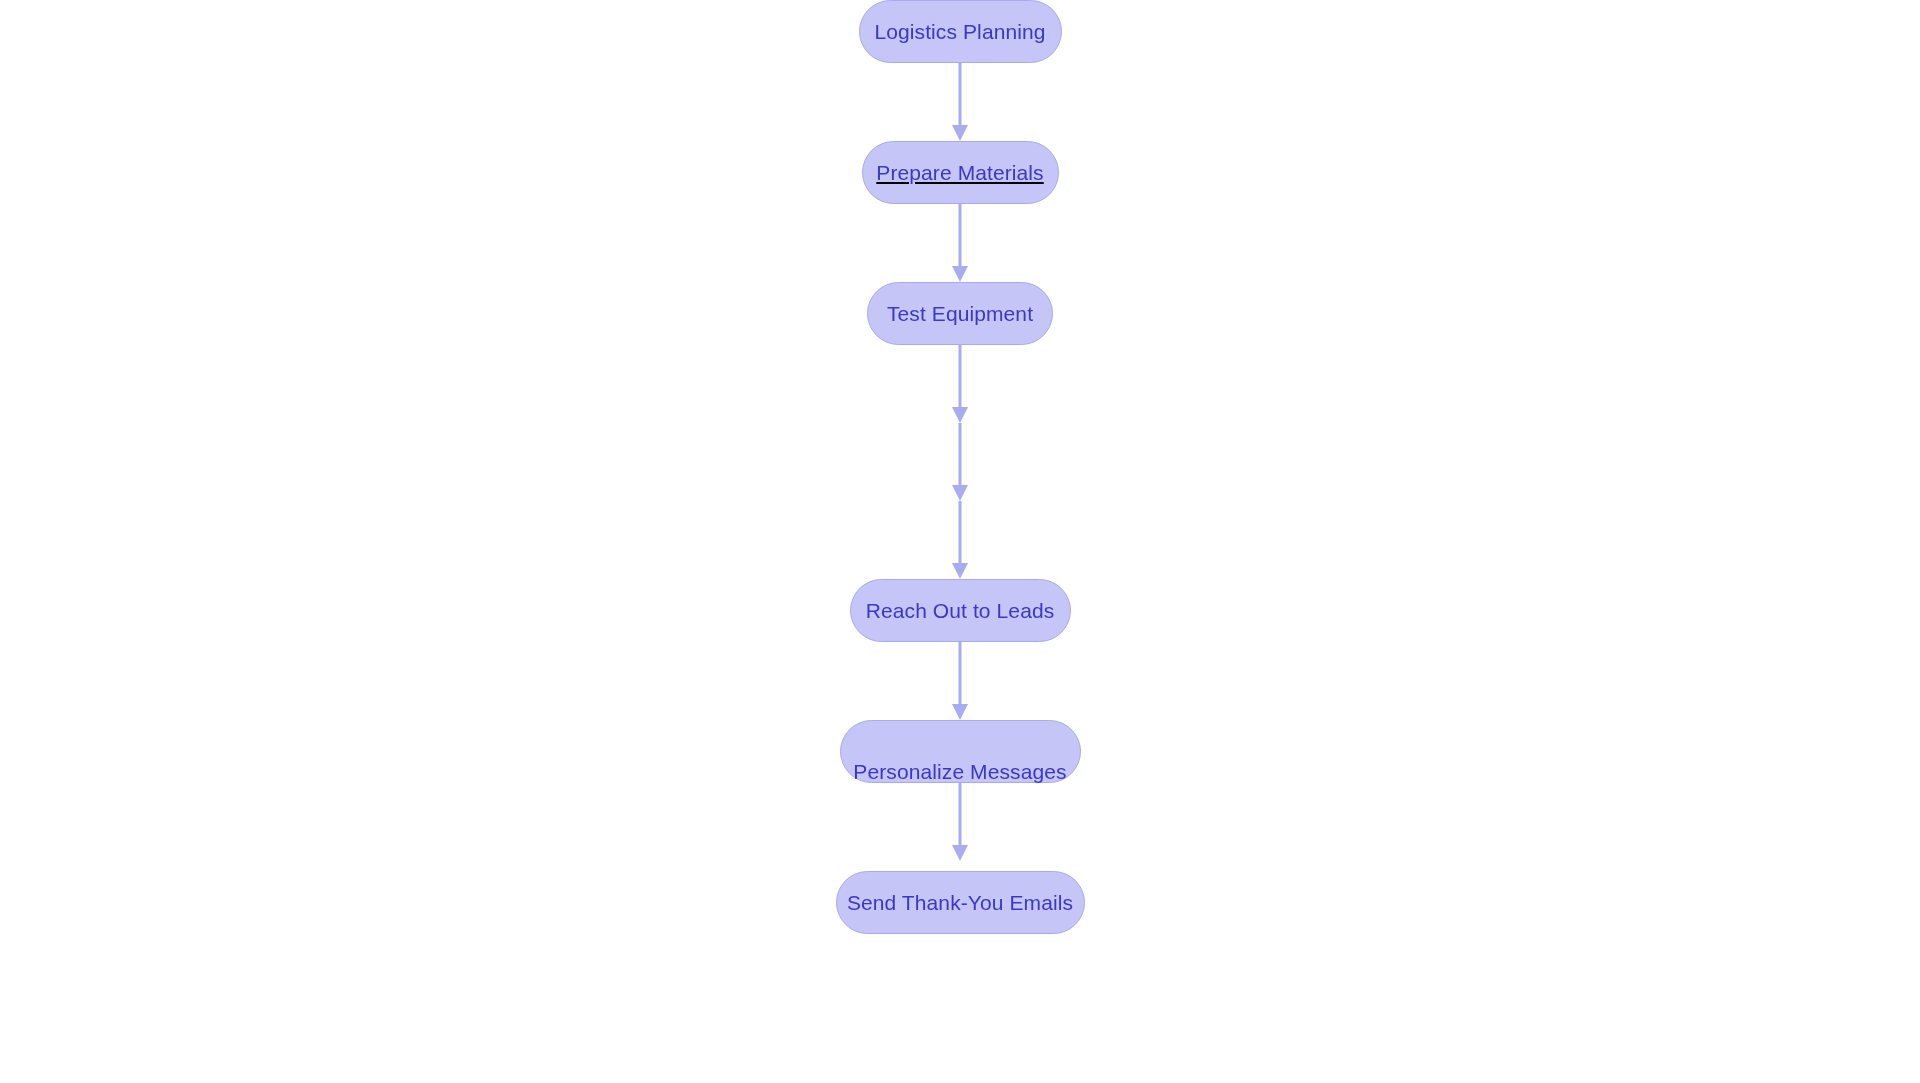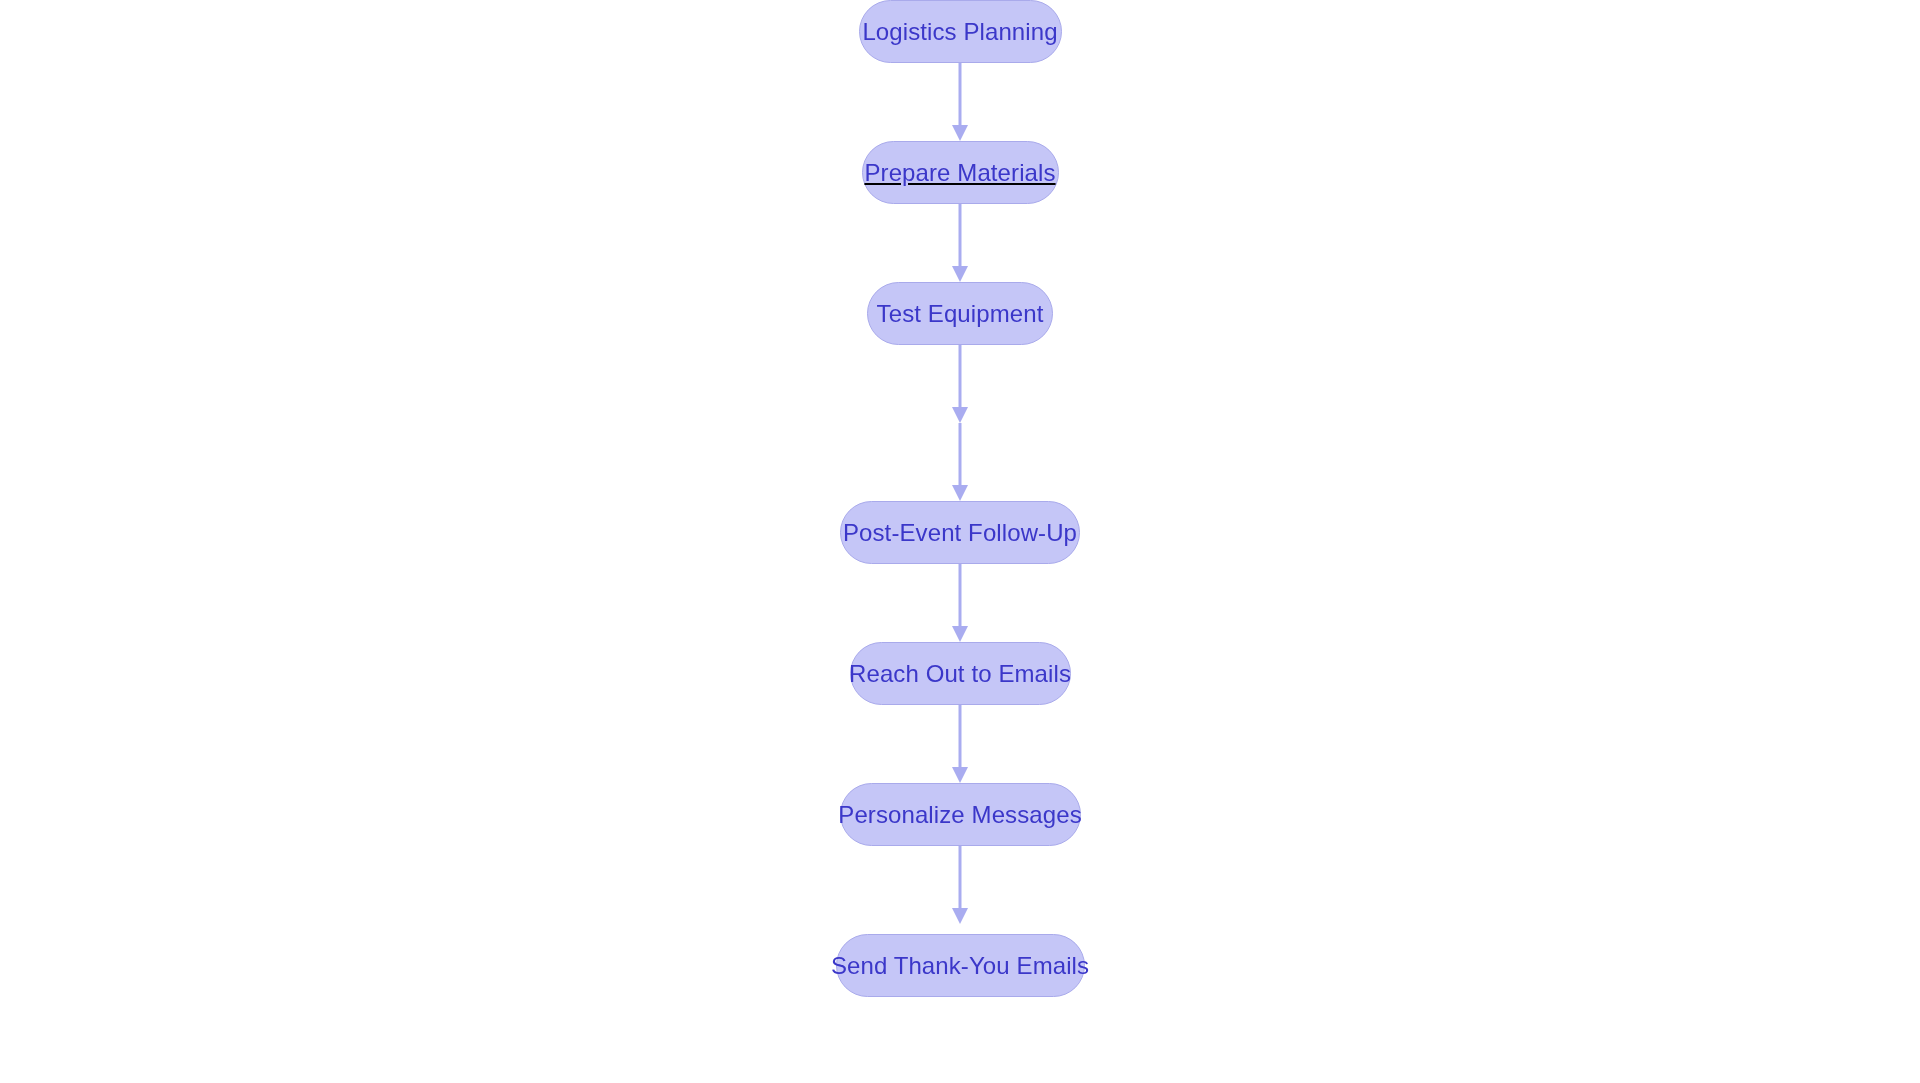--- a/index.html
+++ b/index.html
@@ -38,21 +38,21 @@
     background: #c5c6f7;
     border: 1.5px solid #a9aaeb;
     display: flex;
     align-items: center;
     justify-content: center;
     padding: 0 30px;
     flex: 0 0 auto;
   }
   .flow-node-label {
     color: #3b37c9;
-    font-size: 24px;
+    font-size: 21px;
     font-family: "Liberation Sans", sans-serif;
     font-weight: 400;
     letter-spacing: 0.1px;
     white-space: nowrap;
     line-height: 1;
   }
   .flow-connector {
     flex: 0 0 auto;
     width: 24px;
     height: 78px;
@@ -82,35 +82,32 @@
         <span class="flow-node-label">Test Equipment</span>
       </div>
       <svg class="flow-connector" viewBox="0 0 24 78" width="24" height="78">
         <line x1="12" y1="0" x2="12" y2="64" stroke="#a9acf0" stroke-width="3"></line>
         <polygon points="4,62 20,62 12,78" fill="#a9acf0"></polygon>
       </svg>
       <svg class="flow-connector" viewBox="0 0 24 78" width="24" height="78">
         <line x1="12" y1="0" x2="12" y2="64" stroke="#a9acf0" stroke-width="3"></line>
         <polygon points="4,62 20,62 12,78" fill="#a9acf0"></polygon>
       </svg>
-      <div class="flow-node" style="width: 240px;">
-        <span class="flow-node-label">Post-Event Follow-Up</span>
+      <svg class="flow-connector" viewBox="0 0 24 78" width="24" height="78">
+        <line x1="12" y1="0" x2="12" y2="64" stroke="#a9acf0" stroke-width="3"></line>
+        <polygon points="4,62 20,62 12,78" fill="#a9acf0"></polygon>
+      </svg>
+      <div class="flow-node" style="width: 221px;">
+        <span class="flow-node-label">Reach Out to Leads</span>
       </div>
       <svg class="flow-connector" viewBox="0 0 24 78" width="24" height="78">
         <line x1="12" y1="0" x2="12" y2="64" stroke="#a9acf0" stroke-width="3"></line>
         <polygon points="4,62 20,62 12,78" fill="#a9acf0"></polygon>
       </svg>
-      <div class="flow-node" style="width: 221px;">
-        <span class="flow-node-label">Reach Out to Emails</span>
-      </div>
-      <svg class="flow-connector" viewBox="0 0 24 78" width="24" height="78">
-        <line x1="12" y1="0" x2="12" y2="64" stroke="#a9acf0" stroke-width="3"></line>
-        <polygon points="4,62 20,62 12,78" fill="#a9acf0"></polygon>
-      </svg>
-      <div class="flow-node" style="width: 241px;">
+      <div class="flow-node" style="width: 241px; align-items: flex-end;">
         <span class="flow-node-label">Personalize Messages</span>
       </div>
       <svg class="flow-connector" viewBox="0 0 24 78" width="24" height="78">
         <line x1="12" y1="0" x2="12" y2="64" stroke="#a9acf0" stroke-width="3"></line>
         <polygon points="4,62 20,62 12,78" fill="#a9acf0"></polygon>
       </svg>
       <div class="flow-node" style="width: 249px; margin-top: 10px;">
         <span class="flow-node-label">Send Thank-You Emails</span>
       </div>
     </div>

